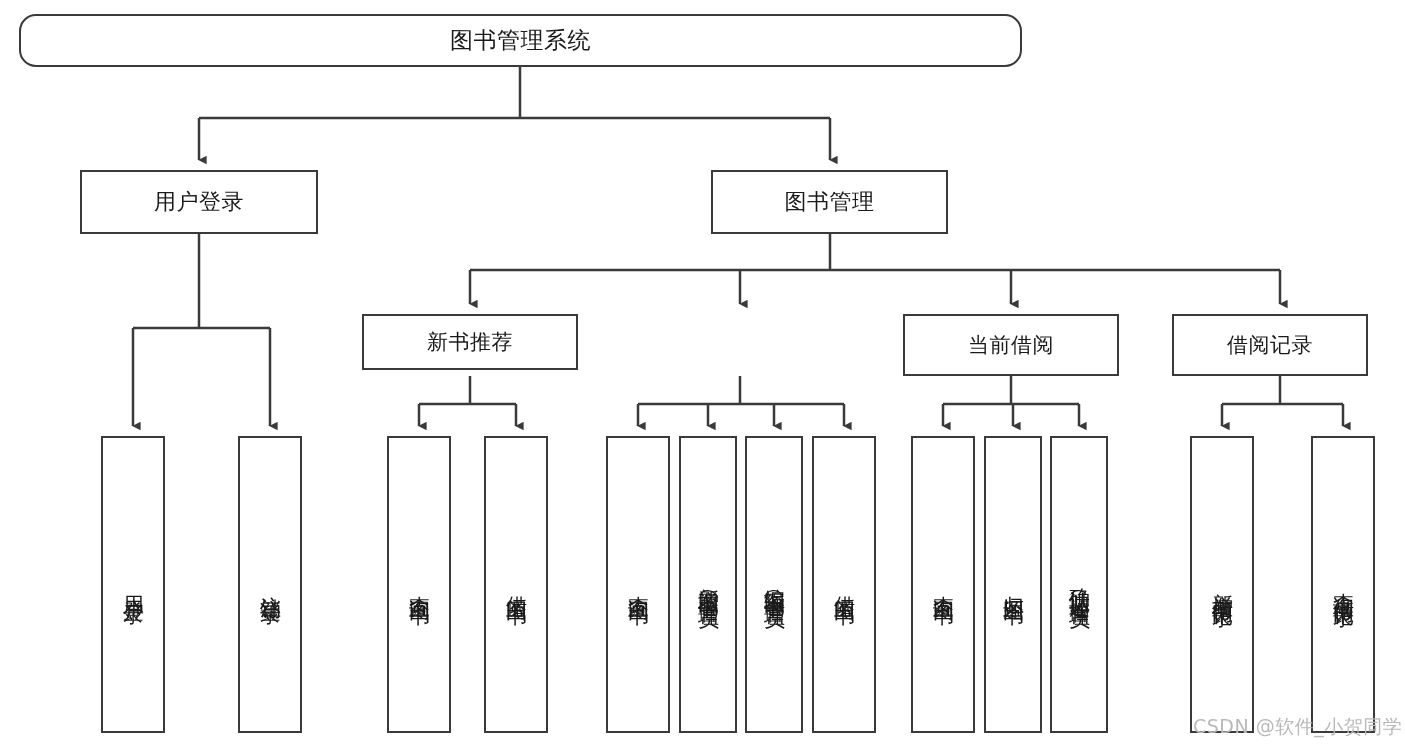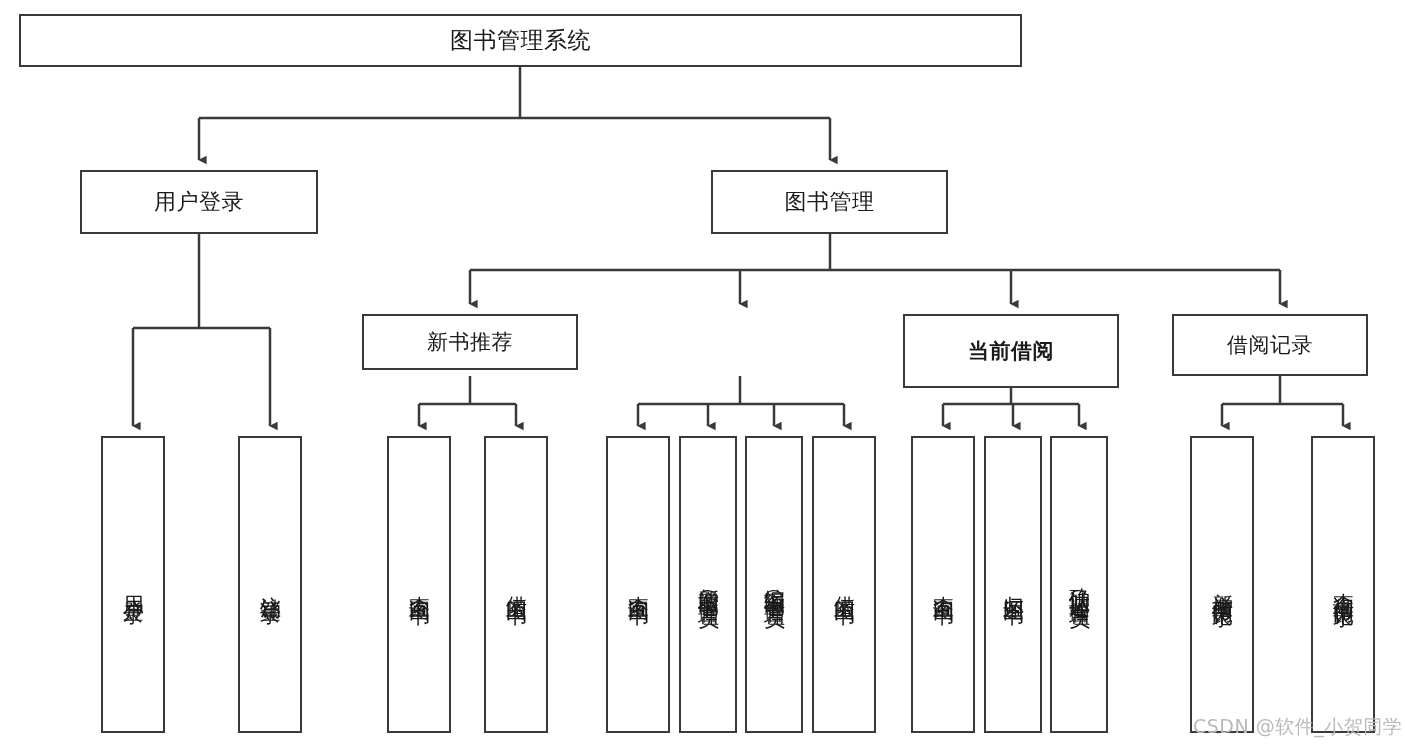--- a/index.html
+++ b/index.html
@@ -115,35 +115,35 @@
       <path d="M 1013,404 L 1013,426" marker-end="url(#arrowhead)"></path>
       <path d="M 1079,404 L 1079,426" marker-end="url(#arrowhead)"></path>
 
       <path d="M 1280,376 L 1280,404"></path>
       <path d="M 1222,404 L 1343,404"></path>
       <path d="M 1222,404 L 1222,426" marker-end="url(#arrowhead)"></path>
       <path d="M 1343,404 L 1343,426" marker-end="url(#arrowhead)"></path>
     </g>
   </svg>
 
-  <div class="node lvl0" style="left: 19px; top: 14px; width: 1003px; height: 53px;">
+  <div class="node lvl0" style="left: 19px; top: 14px; width: 1003px; height: 53px; border-radius: 17px;">
     <span class="node-label">图书管理系统</span>
   </div>
 
   <div class="node lvl1" style="left: 80px; top: 170px; width: 238px; height: 64px;">
     <span class="node-label">用户登录</span>
   </div>
   <div class="node lvl1" style="left: 711px; top: 170px; width: 237px; height: 64px;">
     <span class="node-label">图书管理</span>
   </div>
 
   <div class="node lvl2" style="left: 362px; top: 314px; width: 216px; height: 56px;">
     <span class="node-label">新书推荐</span>
   </div>
-  <div class="node lvl2" style="left: 903px; top: 314px; width: 216px; height: 74px; font-weight: bold;">
+  <div class="node lvl2" style="left: 903px; top: 314px; width: 216px; height: 62px;">
     <span class="node-label">当前借阅</span>
   </div>
   <div class="node lvl2" style="left: 1172px; top: 314px; width: 196px; height: 62px;">
     <span class="node-label">借阅记录</span>
   </div>
 
   <div class="node leaf" style="left: 101px; top: 436px; width: 64px; height: 297px;">
     <span class="node-label">用户登录</span>
   </div>
   <div class="node leaf" style="left: 238px; top: 436px; width: 64px; height: 297px;">

